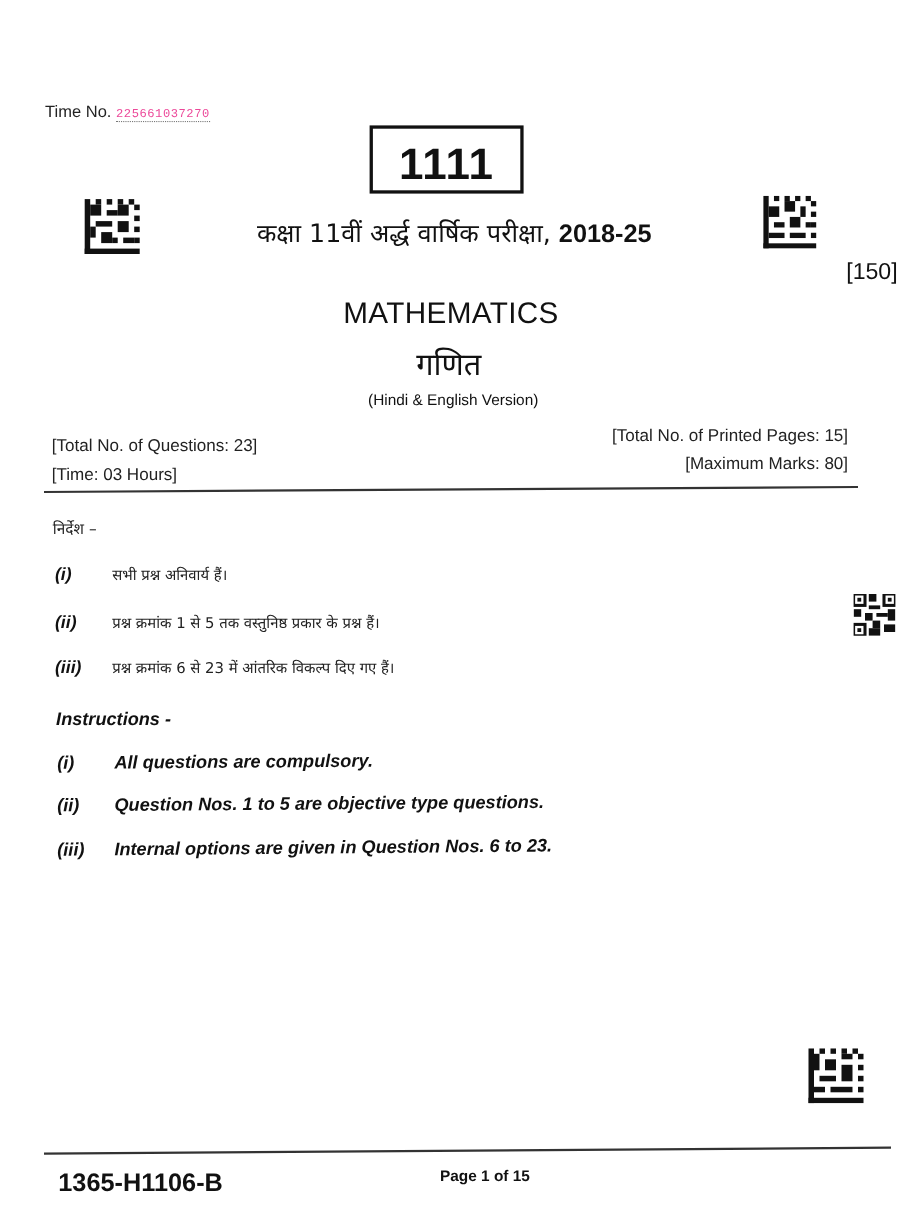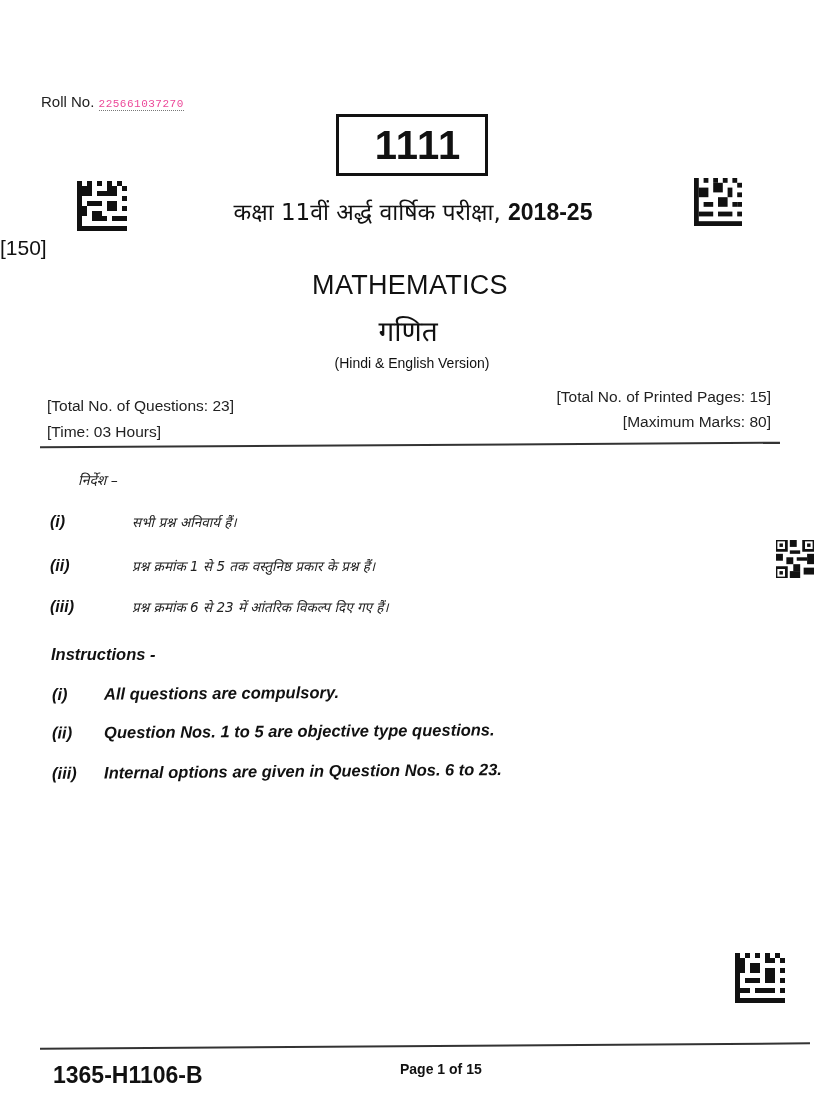--- a/index.html
+++ b/index.html
@@ -5,42 +5,42 @@
   html, body { margin: 0; padding: 0; background: #ffffff; }
   body {
     width: 826px; height: 1119px; position: relative; overflow: hidden;
     font-family: "Liberation Sans", "DejaVu Sans", sans-serif; color: #111;
   }
   .abs { position: absolute; }
   .roll { left: 41px; top: 93px; font-size: 15px; color: #222; }
   .roll-val { font-family: "Liberation Mono", "DejaVu Sans Mono", monospace; font-size: 11px; color: #ec4899;
     border-bottom: 1.5px dotted #777; letter-spacing: 0.5px; }
   .code-box { left: 336px; top: 114px; width: 134px; height: 56px; border: 3px solid #111;
-    display:flex; align-items:center; justify-content:center; font-weight: bold; font-size: 40px; letter-spacing: 1px; padding-left: 12px; }
+    display:flex; align-items:flex-end; justify-content:center; font-weight: bold; font-size: 40px; letter-spacing: 1px; }
   .dm { background: #fff; }
   .title-hi { left: 0; width: 826px; top: 195px; text-align: center; font-size: 23px; font-family: "DejaVu Sans", sans-serif; }
   .title-hi b { font-family: "Liberation Sans", sans-serif; }
-  .code150 { left: 0; width: 816px; top: 236px; text-align: left; font-size: 21px; }
+  .code150 { left: 0; width: 816px; top: 236px; text-align: right; font-size: 21px; }
   .subject { left: 0; width: 820px; top: 270px; text-align: center; font-size: 27px; font-weight: normal; letter-spacing: 0.3px; }
   .subject-hi { left: 0; width: 816px; top: 311px; text-align: center; font-size: 28px; font-family: Liberation Mono, monospace; }
   .version { left: 0; width: 824px; top: 355px; text-align: center; font-size: 14px; }
   .meta { font-size: 15.5px; color: #222; }
   .hr { height: 2px; background: #333; }
   .ins { font-style: italic; font-size: 16px; }
-  .ins-hi { font-family: "DejaVu Sans", sans-serif; font-style: italic; font-size: 13.5px; color: #222; margin-left: 30px; }
+  .ins-hi { font-family: "DejaVu Sans", sans-serif; font-size: 13.5px; color: #222; }
   .ins-en { font-weight: bold; font-style: italic; font-size: 16.5px; }
   .num { display:inline-block; width: 52px; }
   .footer-code { left: 53px; top: 1062px; font-size: 23px; font-weight: bold; }
   .footer-page { left: 400px; top: 1061px; font-size: 14px; font-weight: bold; }
 </style>
 </head>
 <body>
 
 <div class="abs roll">
-  <span>Roll No.</span>
+  <span>Time No.</span>
   <span class="roll-val">225661037270</span>
 </div>
 
 <div class="abs code-box">
   <span>1111</span>
 </div>
 
 <svg class="abs dm" style="left:76px;top:181px" width="52" height="50" viewBox="0 0 10 10">
   <rect x="0" y="0" width="1" height="10" fill="#111"></rect>
     <rect x="0" y="9" width="10" height="1" fill="#111"></rect>

